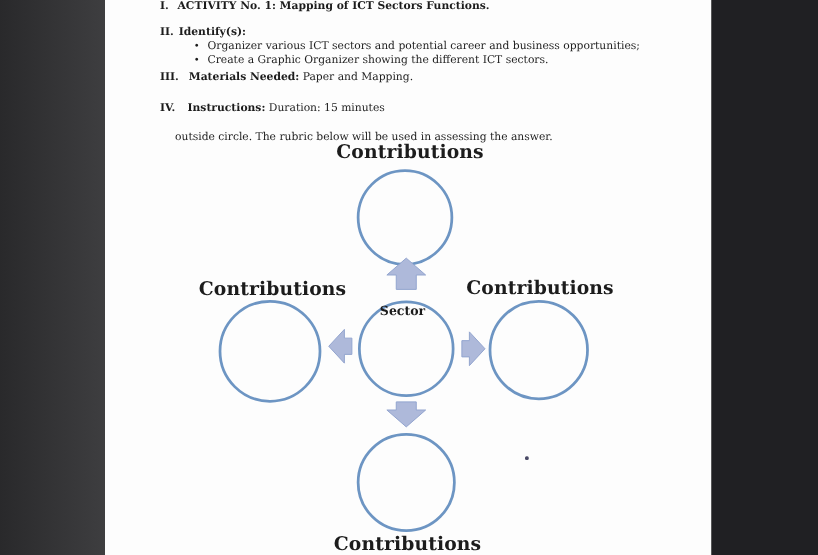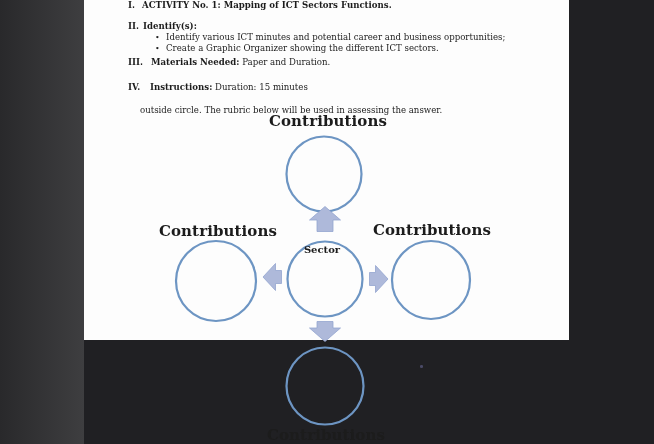--- a/index.html
+++ b/index.html
@@ -22,21 +22,21 @@
   }
   .left-strip{
     position:absolute;left:0;top:0;width:84px;height:444px;
     background:linear-gradient(to right,var(--left-strip-start),var(--left-strip-end));
   }
   .right-strip{
     position:absolute;left:569px;top:0;width:85px;height:444px;
     background:var(--right-strip);
   }
   .page{
-    position:absolute;left:84px;top:0;width:485px;height:340px;
+    position:absolute;left:84px;top:0;width:485px;height:444px;
     background:var(--page-bg);
   }
   .line{
     position:absolute;white-space:nowrap;
     font-size:8.6px;line-height:10px;
   }
   .b{font-weight:700;}
   .num{display:inline-block;font-weight:700;}
   .num-i{width:14px;}
   .num-ii{width:15px;}
@@ -69,28 +69,28 @@
 <div class="page">
 
   <div class="line" style="left:44px;top:0px;">
     <span class="num num-i">I.</span><span class="b">ACTIVITY No. 1:  Mapping of ICT Sectors Functions.</span>
   </div>
 
   <div class="line" style="left:44px;top:21px;">
     <span class="num num-ii">II.</span><span class="b">Identify(s):</span>
   </div>
   <div class="line" style="left:71px;top:32px;">
-    <span class="bullet-glyph">•</span><span>Identify various ICT minutes and potential career and business opportunities;</span>
+    <span class="bullet-glyph">•</span><span>Organizer various ICT sectors and potential career and business opportunities;</span>
   </div>
   <div class="line" style="left:71px;top:43px;">
     <span class="bullet-glyph">•</span><span>Create a Graphic Organizer showing the different ICT sectors.</span>
   </div>
 
   <div class="line" style="left:44px;top:57px;">
-    <span class="num num-iii">III.</span><span class="b">Materials Needed:</span>&nbsp;<span>Paper and Duration.</span>
+    <span class="num num-iii">III.</span><span class="b">Materials Needed:</span>&nbsp;<span>Paper and Mapping.</span>
   </div>
 
   <div class="line" style="left:44px;top:82px;">
     <span class="num num-iv">IV.</span><span class="b">Instructions:</span>&nbsp;<span>Duration: 15 minutes</span>
   </div>
   <div class="line" style="left:56px;top:104.5px;">outside circle. The rubric below will be used in assessing the answer.</div>
 
   <svg class="diagram-svg" viewBox="0 0 485 444">
     <circle class="organizer-circle" cx="240" cy="174" r="37.5"></circle>
     <circle class="organizer-circle" cx="132" cy="281" r="40"></circle>

